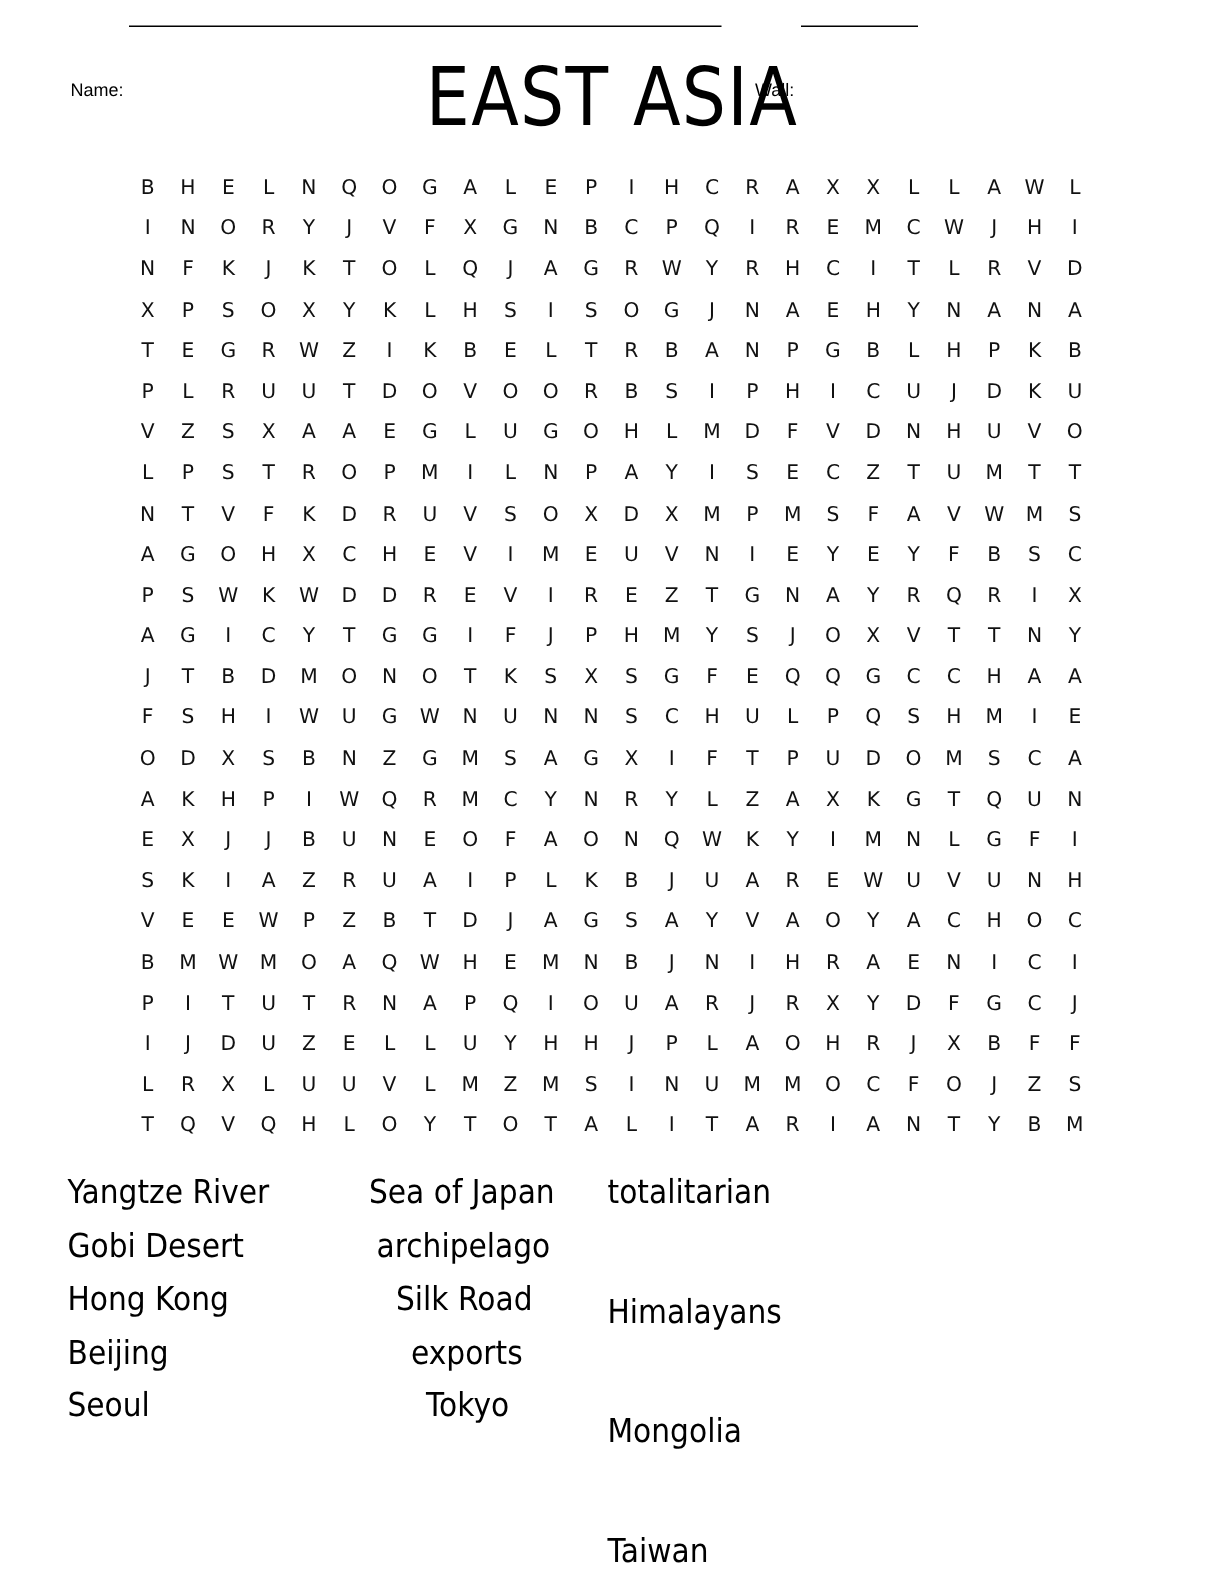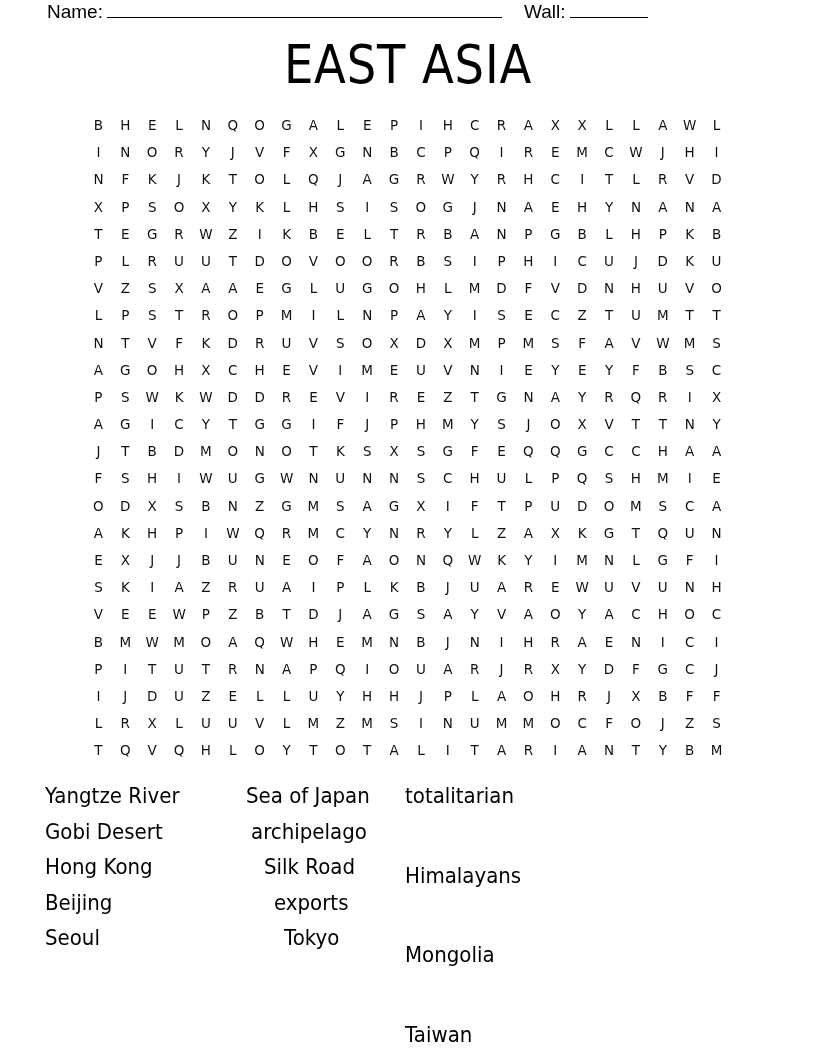--- a/index.html
+++ b/index.html
@@ -24,23 +24,24 @@
     left: 0px;
     width: 816px;
     height: 30px;
     display: flex;
     align-items: flex-start;
     padding-top: 3px;
     box-sizing: border-box;
   }
   .hdr-label {
     font-family: "Liberation Sans", sans-serif;
-    font-size: 19px;
+    font-size: 12px;
     line-height: 18px;
     white-space: nowrap;
+    margin-top: 48px;
   }
   #name-label { margin-left: 47px; }
   .hdr-rule {
     display: inline-block;
     border-bottom: 1px solid #000;
     height: 14px;
     margin-left: 4px;
   }
   #name-rule { width: 395px; }
   #date-label { margin-left: 22px; }

